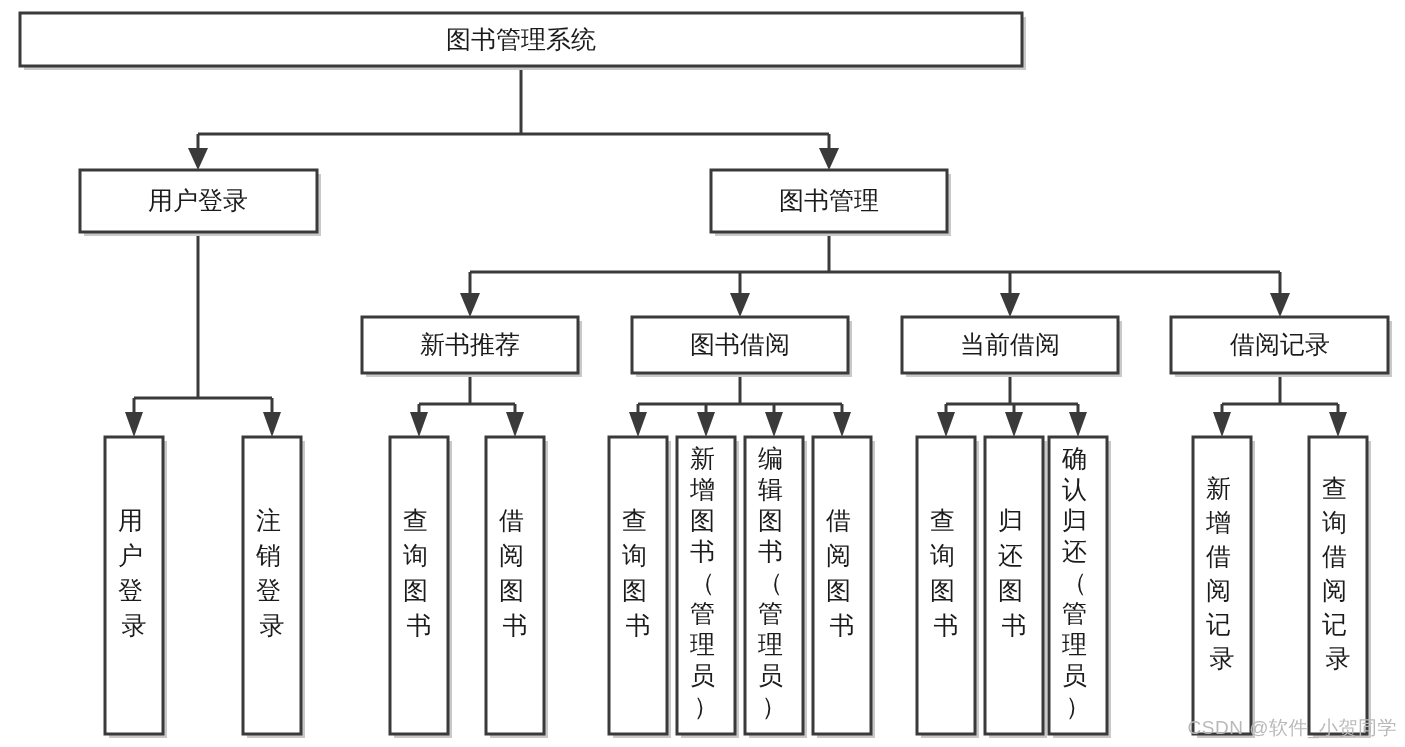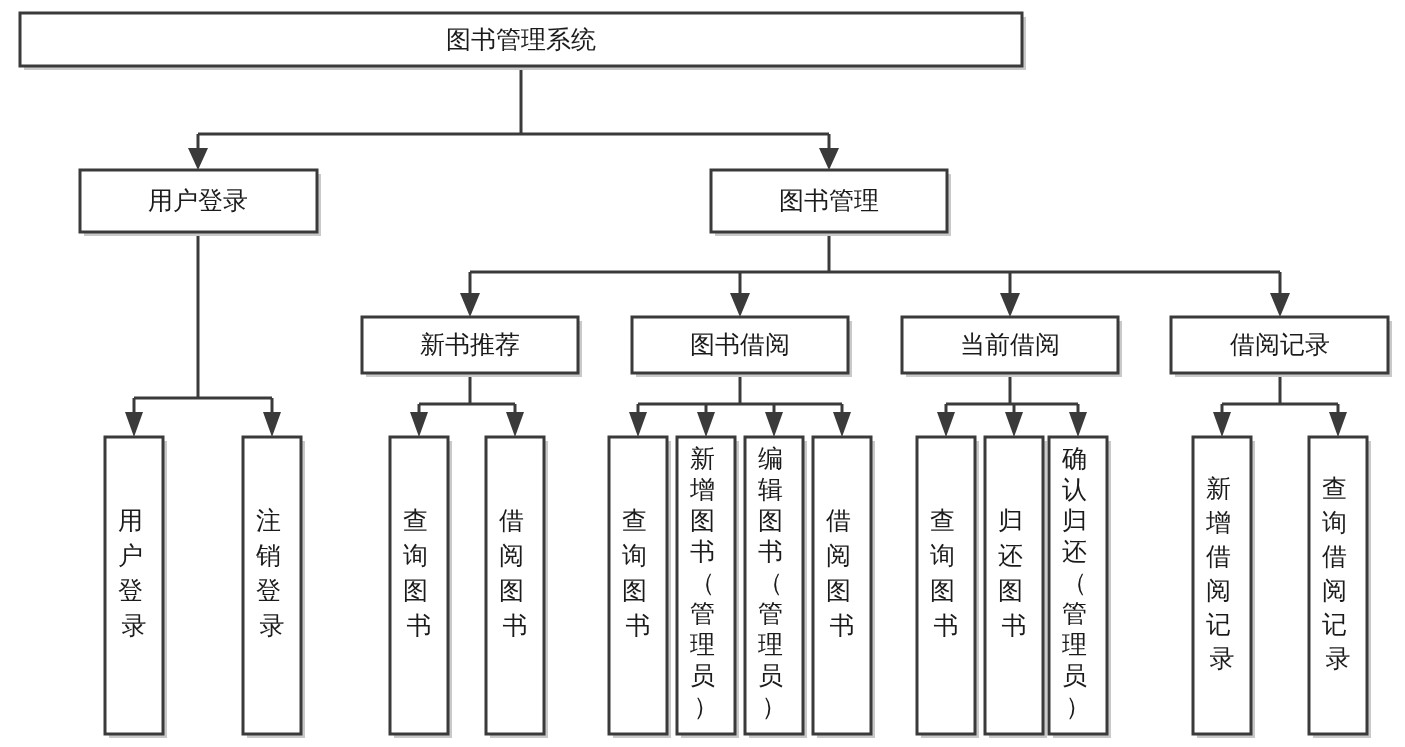--- a/index.html
+++ b/index.html
@@ -325,13 +325,14 @@
         <tspan x="1338" dy="34">询</tspan>
         <tspan x="1338" dy="34">借</tspan>
         <tspan x="1338" dy="34">阅</tspan>
         <tspan x="1338" dy="34">记</tspan>
         <tspan x="1338" dy="34">录</tspan>
       </text>
     </g>
 
   </svg>
 
+  <div class="watermark">CSDN @软件_小贺同学</div>
 </div>
 
 </body></html>

